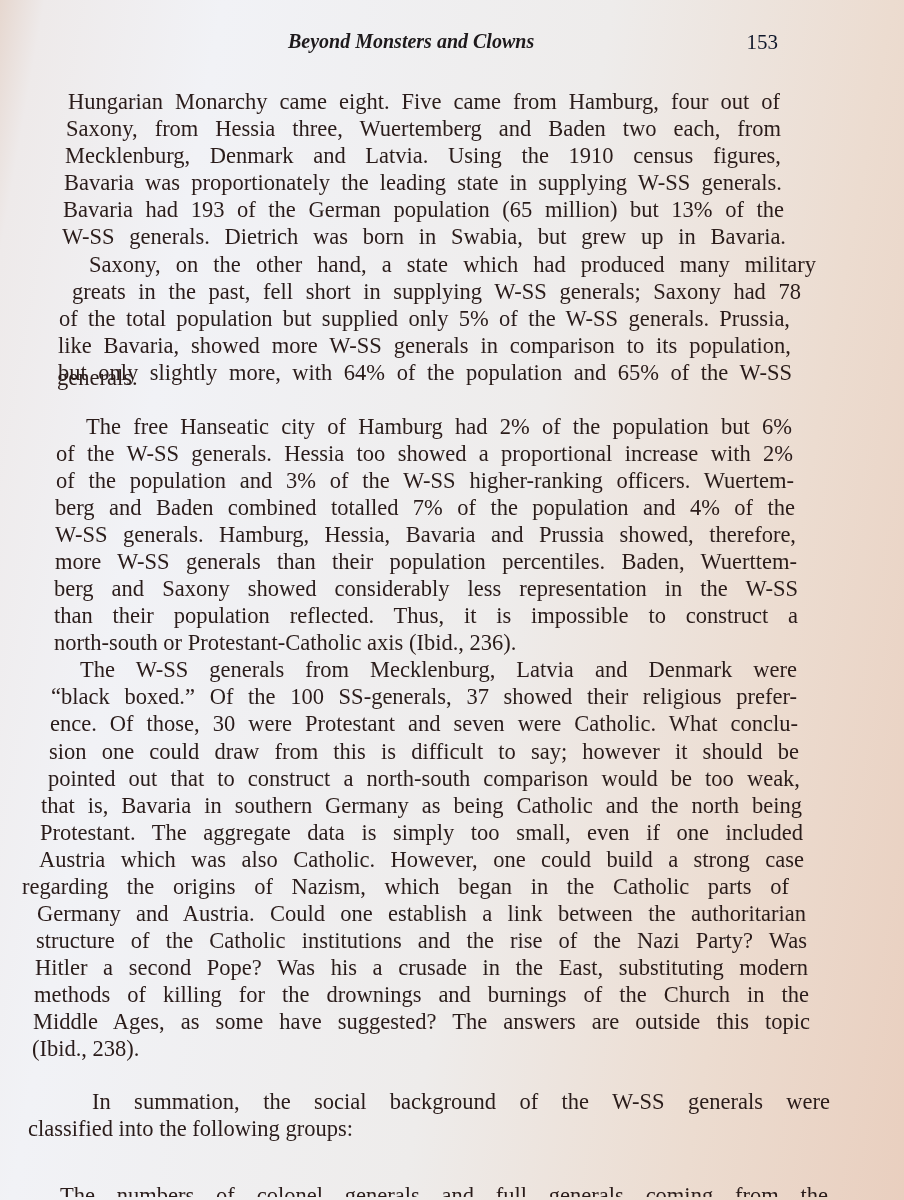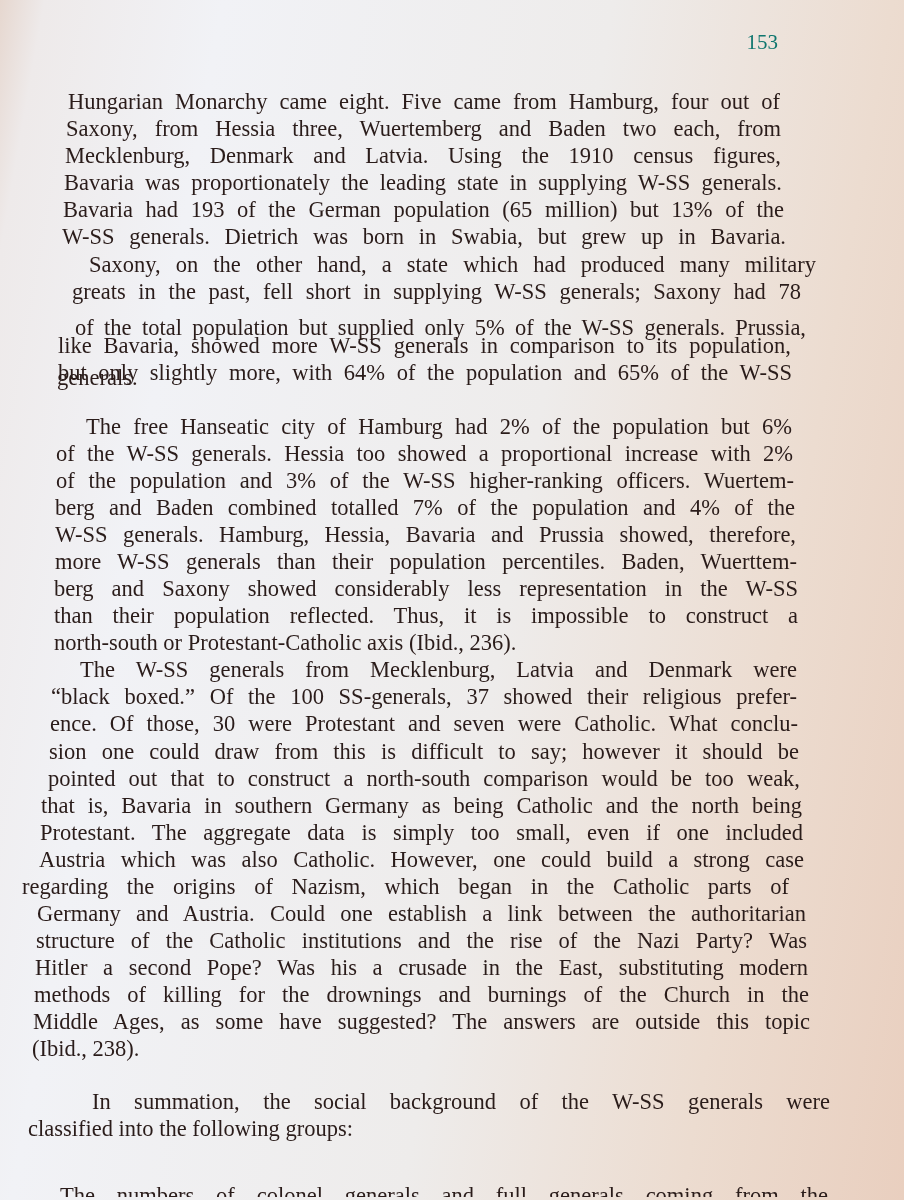--- a/index.html
+++ b/index.html
@@ -15,47 +15,48 @@
   }
   .running-head {
     position:absolute; top:30px; left:288px; width:490px; height:30px;
   }
   .running-title {
     position:absolute; left:0; top:0;
     font-style:italic; font-weight:bold; font-size:20px;
     color:#1e1a1c;
   }
   .page-number {
-    position:absolute; right:0; top:0; font-size:21px; color:#0f766e;
+    position:absolute; right:0; top:0; font-size:21px; color:#0f172a;
   }
   .line {
     position:absolute; white-space:nowrap;
     font-size:22.5px; line-height:27px;
     text-align:justify; text-align-last:justify;
   }
   .line.last { text-align-last:left; }
   .line.cut { clip-path: inset(0 0 12px 0); }
 </style>
 </head>
 <body>
 
 <div class="page">
   <div class="running-head">
+    <span class="running-title">Beyond Monsters and Clowns</span>
     <span class="page-number">153</span>
   </div>
   <div id="body-text">
       <div class="line" style="left: 68px; top: 88px; width: 712px; white-space: normal; height: 27px; overflow: hidden;">Hungarian Monarchy came eight. Five came from Hamburg, four out of</div>
       <div class="line" style="left: 66px; top: 115px; width: 715px; white-space: normal; height: 27px; overflow: hidden;">Saxony, from Hessia three, Wuertemberg and Baden two each, from</div>
       <div class="line" style="left: 65px; top: 142px; width: 716px; white-space: normal; height: 27px; overflow: hidden;">Mecklenburg, Denmark and Latvia. Using the 1910 census figures,</div>
       <div class="line" style="left: 64px; top: 169px; width: 718px; white-space: normal; height: 27px; overflow: hidden;">Bavaria was proportionately the leading state in supplying W-SS generals.</div>
       <div class="line" style="left: 63px; top: 196px; width: 721px; white-space: normal; height: 27px; overflow: hidden;">Bavaria had 193 of the German population (65 million) but 13% of the</div>
       <div class="line" style="left: 62px; top: 223px; width: 724px; white-space: normal; height: 27px; overflow: hidden;">W-SS generals. Dietrich was born in Swabia, but grew up in Bavaria.</div>
       <div class="line" style="left: 61px; top: 251px; width: 727px; white-space: normal; height: 27px; overflow: hidden; margin-left: 28px;">Saxony, on the other hand, a state which had produced many military</div>
       <div class="line" style="left: 72px; top: 278px; width: 729px; white-space: normal; height: 27px; overflow: hidden;">greats in the past, fell short in supplying W-SS generals; Saxony had 78</div>
-      <div class="line" style="left: 59px; top: 314px; width: 731px; white-space: normal; height: 27px; overflow: hidden; margin-left: 16px;">of the total population but supplied only 5% of the W-SS generals. Prussia,</div>
+      <div class="line" style="left: 59px; top: 305px; width: 731px; white-space: normal; height: 27px; overflow: hidden;">of the total population but supplied only 5% of the W-SS generals. Prussia,</div>
       <div class="line" style="left: 58px; top: 332px; width: 733px; white-space: normal; height: 27px; overflow: hidden;">like Bavaria, showed more W-SS generals in comparison to its population,</div>
       <div class="line" style="left: 58px; top: 359px; width: 734px; white-space: normal; height: 27px; overflow: hidden;">but only slightly more, with 64% of the population and 65% of the W-SS</div>
       <div class="line last" style="left: 57px; top: 364px; width: 120px; white-space: normal; height: 27px; overflow: hidden;">generals.</div>
       <div class="line" style="left: 86px; top: 413px; width: 706px; white-space: normal; height: 27px; overflow: hidden;">The free Hanseatic city of Hamburg had 2% of the population but 6%</div>
       <div class="line" style="left: 56px; top: 440px; width: 737px; white-space: normal; height: 27px; overflow: hidden;">of the W-SS generals. Hessia too showed a proportional increase with 2%</div>
       <div class="line" style="left: 56px; top: 467px; width: 738px; white-space: normal; height: 27px; overflow: hidden;">of the population and 3% of the W-SS higher-ranking officers. Wuertem-</div>
       <div class="line" style="left: 55px; top: 494px; width: 740px; white-space: normal; height: 27px; overflow: hidden;">berg and Baden combined totalled 7% of the population and 4% of the</div>
       <div class="line" style="left: 55px; top: 521px; width: 741px; white-space: normal; height: 27px; overflow: hidden;">W-SS generals. Hamburg, Hessia, Bavaria and Prussia showed, therefore,</div>
       <div class="line" style="left: 55px; top: 548px; width: 742px; white-space: normal; height: 27px; overflow: hidden;">more W-SS generals than their population percentiles. Baden, Wuerttem-</div>
       <div class="line" style="left: 54px; top: 575px; width: 744px; white-space: normal; height: 27px; overflow: hidden;">berg and Saxony showed considerably less representation in the W-SS</div>

